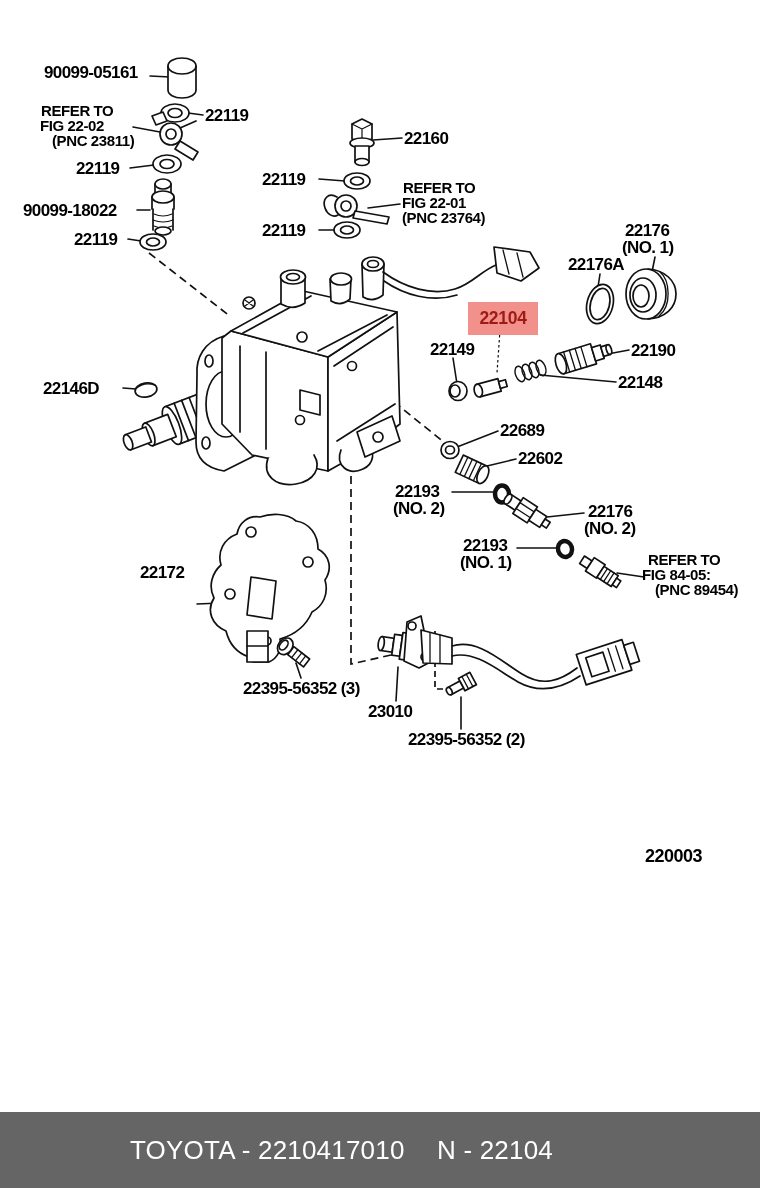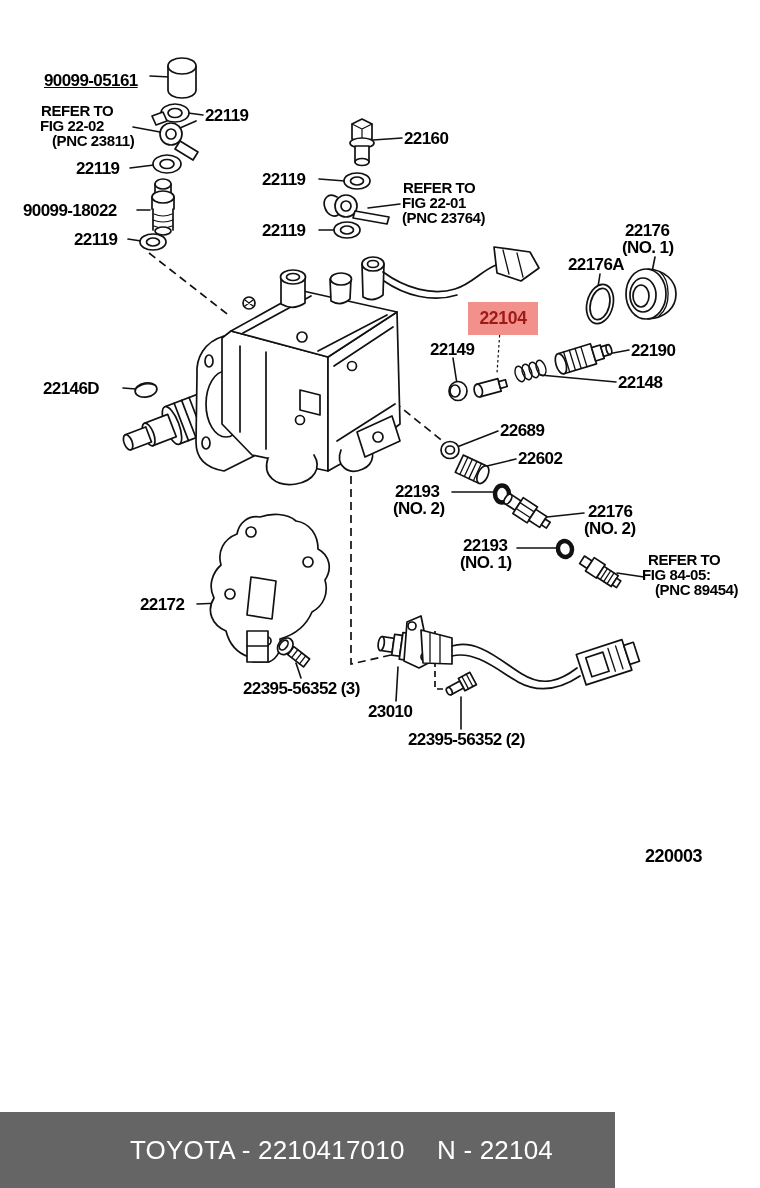--- a/index.html
+++ b/index.html
@@ -8,21 +8,21 @@
   .art{position:absolute;left:0;top:0;z-index:1;}
   .lbl{position:absolute;z-index:2;color:#000;font-weight:bold;font-size:17px;line-height:17px;
        letter-spacing:-0.6px;white-space:nowrap;}
   .lbl .ln{display:block;}
   .ref{font-size:15px;line-height:15px;letter-spacing:-0.4px;}
   .hl{position:absolute;left:468px;top:302px;width:70px;height:33px;z-index:2;
       background:#f2908c;color:#9e1b14;display:flex;align-items:center;justify-content:center;
       font-weight:bold;font-size:17.5px;letter-spacing:-0.3px;}
   .code{position:absolute;left:645px;top:846px;z-index:2;font-weight:bold;font-size:18px;
         letter-spacing:-0.5px;color:#000;}
-  .footer{position:absolute;left:0;top:1112px;width:615px;height:76px;background:#656565;z-index:3;}
+  .footer{position:absolute;left:0;top:1112px;width:760px;height:76px;background:#656565;z-index:3;}
   .footer .t1{position:absolute;left:130px;top:23px;color:#fff;font-size:26px;letter-spacing:0.2px;}
   .footer .t2{position:absolute;left:437px;top:23px;color:#fff;font-size:26px;letter-spacing:0.2px;}
 </style>
 </head>
 <body>
 
 <div class="stage">
 
   <svg class="art" width="760" height="1188" viewBox="0 0 760 1188">
 
@@ -291,21 +291,21 @@
 
       <g transform="rotate(-28 459 686)">
         <rect x="462" y="679" width="13" height="14" fill="#fff"></rect>
         <path d="M466,679 L466,693 M471,679 L471,693" stroke-width="1.3"></path>
         <rect x="448" y="682" width="14" height="8" fill="#fff"></rect>
         <ellipse cx="448" cy="686" rx="2.5" ry="4" fill="#fff"></ellipse>
       </g>
     </g>
   </svg>
 
-  <div class="lbl" style="left:44px;top:72px;text-decoration:underline;">90099-05161</div>
+  <div class="lbl" style="left:44px;top:64px;">90099-05161</div>
 
   <div class="lbl ref" style="left:40px;top:103px;">
     <span class="ln" style="margin-left:1px">REFER TO</span>
     <span class="ln">FIG 22-02</span>
     <span class="ln" style="margin-left:12px">(PNC 23811)</span>
   </div>
 
   <div class="lbl" style="left:205px;top:107px;">22119</div>
   <div class="lbl" style="left:76px;top:160px;">22119</div>
   <div class="lbl" style="left:23px;top:202px;">90099-18022</div>
@@ -353,21 +353,21 @@
     <span class="ln" style="margin-left:3px">22193</span>
     <span class="ln">(NO. 1)</span>
   </div>
 
   <div class="lbl ref" style="left:642px;top:552px;">
     <span class="ln" style="margin-left:6px">REFER TO</span>
     <span class="ln">FIG 84-05:</span>
     <span class="ln" style="margin-left:13px">(PNC 89454)</span>
   </div>
 
-  <div class="lbl" style="left:140px;top:596px;">22172</div>
+  <div class="lbl" style="left:140px;top:564px;">22172</div>
   <div class="lbl" style="left:243px;top:680px;">22395-56352 (3)</div>
   <div class="lbl" style="left:368px;top:703px;">23010</div>
   <div class="lbl" style="left:408px;top:731px;">22395-56352 (2)</div>
 
   <div class="code">220003</div>
 
   <div class="footer">
     <span class="t1">TOYOTA - 2210417010</span>
     <span class="t2">N - 22104</span>
   </div>

